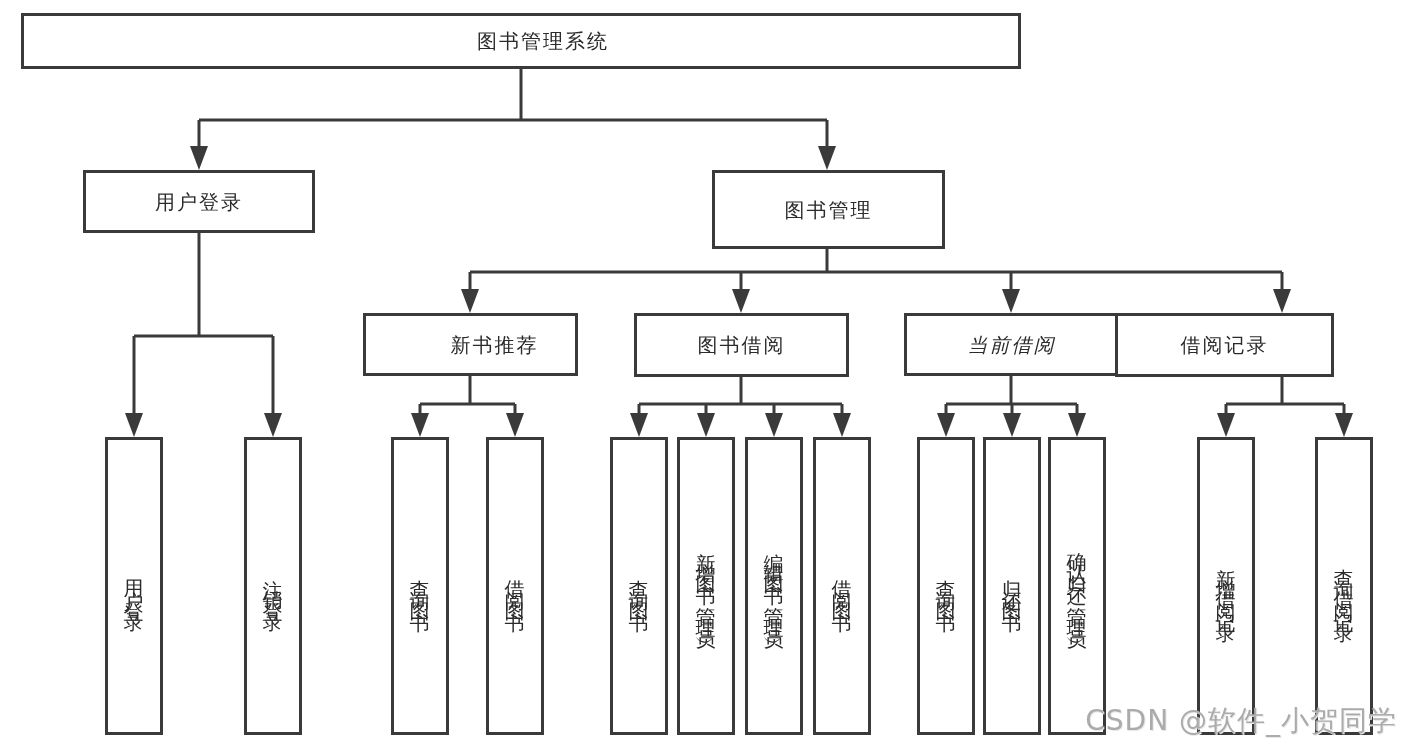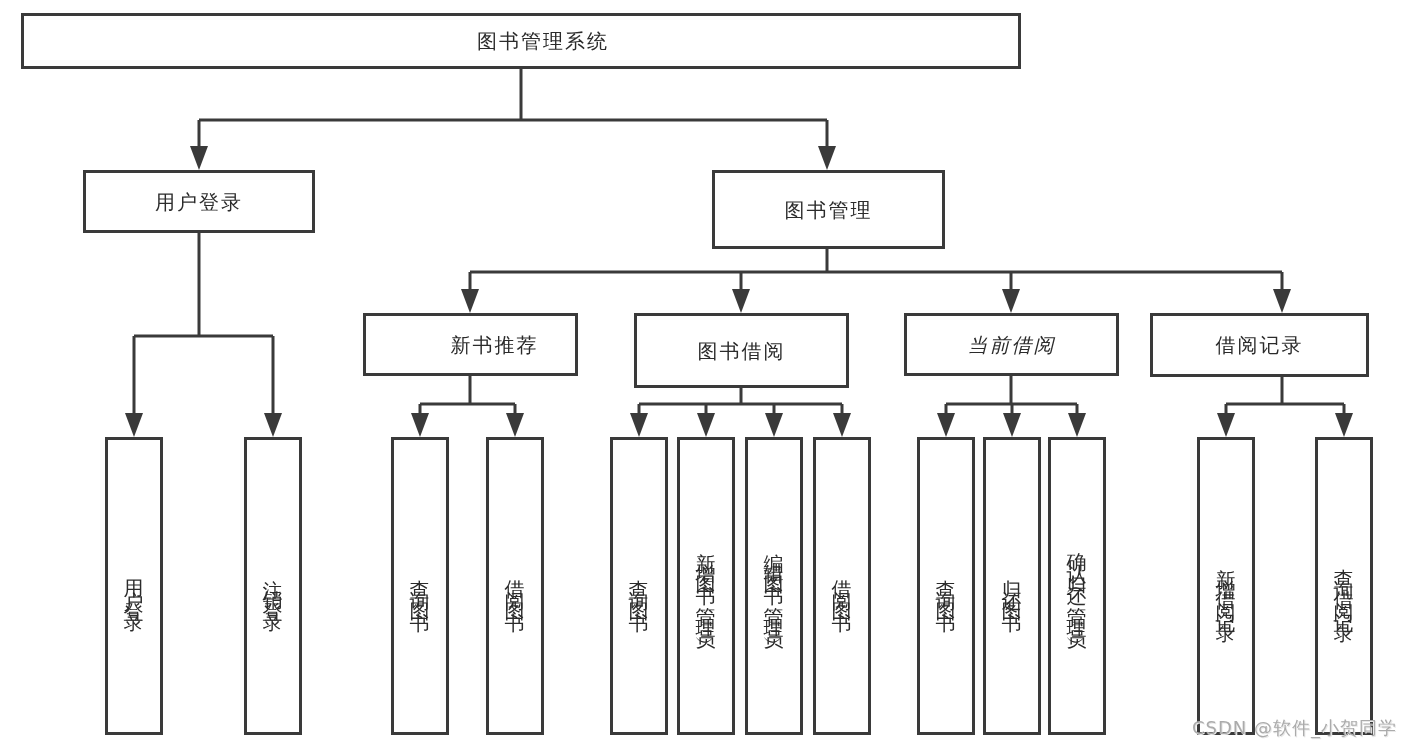--- a/index.html
+++ b/index.html
@@ -34,21 +34,21 @@
     writing-mode: vertical-rl;
     text-orientation: mixed;
     letter-spacing: 11px;
     font-size: 20px;
     padding: 8px 0;
   }
   .watermark {
     position: absolute;
     right: 8px;
     bottom: 7px;
-    font-size: 18px;
+    font-size: 28px;
     color: #ababab;
     letter-spacing: 1px;
     z-index: 5;
     text-shadow: 1px 1px 0 #e8e8e8;
   }
 </style>
 </head>
 <body>
 
 <div class="stage">
@@ -85,23 +85,23 @@
       <polygon points="1335,413 1353,413 1344,437"></polygon>
     </g>
   </svg>
 
   <div class="node" style="left:21px; top:13px; width:1000px; height:56px;padding-left:44px;">图书管理系统</div>
 
   <div class="node" style="left:83px; top:170px; width:232px; height:63px;">用户登录</div>
   <div class="node" style="left:712px; top:170px; width:233px; height:79px;">图书管理</div>
 
   <div class="node" style="left:363px; top:313px; width:215px; height:63px;padding-left:48px;">新书推荐</div>
-  <div class="node" style="left:634px; top:313px; width:215px; height:75px;">图书借阅</div>
+  <div class="node" style="left:634px; top:313px; width:215px; height:64px;">图书借阅</div>
   <div class="node" style="left:904px; top:313px; width:215px; height:63px;font-style:italic;">当前借阅</div>
-  <div class="node" style="left:1150px; top:313px; width:219px; height:64px;">借阅记录</div>
+  <div class="node" style="left:1115px; top:313px; width:219px; height:64px;">借阅记录</div>
 
   <div class="node vertical" style="left:105px; top:437px; width:58px; height:298px;">用户登录</div>
   <div class="node vertical" style="left:244px; top:437px; width:58px; height:298px;">注销登录</div>
 
   <div class="node vertical" style="left:391px; top:437px; width:58px; height:298px;">查询图书</div>
   <div class="node vertical" style="left:486px; top:437px; width:58px; height:298px;">借阅图书</div>
 
   <div class="node vertical" style="left:610px; top:437px; width:58px; height:298px;">查询图书</div>
   <div class="node vertical" style="left:677px; top:437px; width:58px; height:298px;">新增图书（管理员）</div>
   <div class="node vertical" style="left:745px; top:437px; width:58px; height:298px;">编辑图书（管理员）</div>

